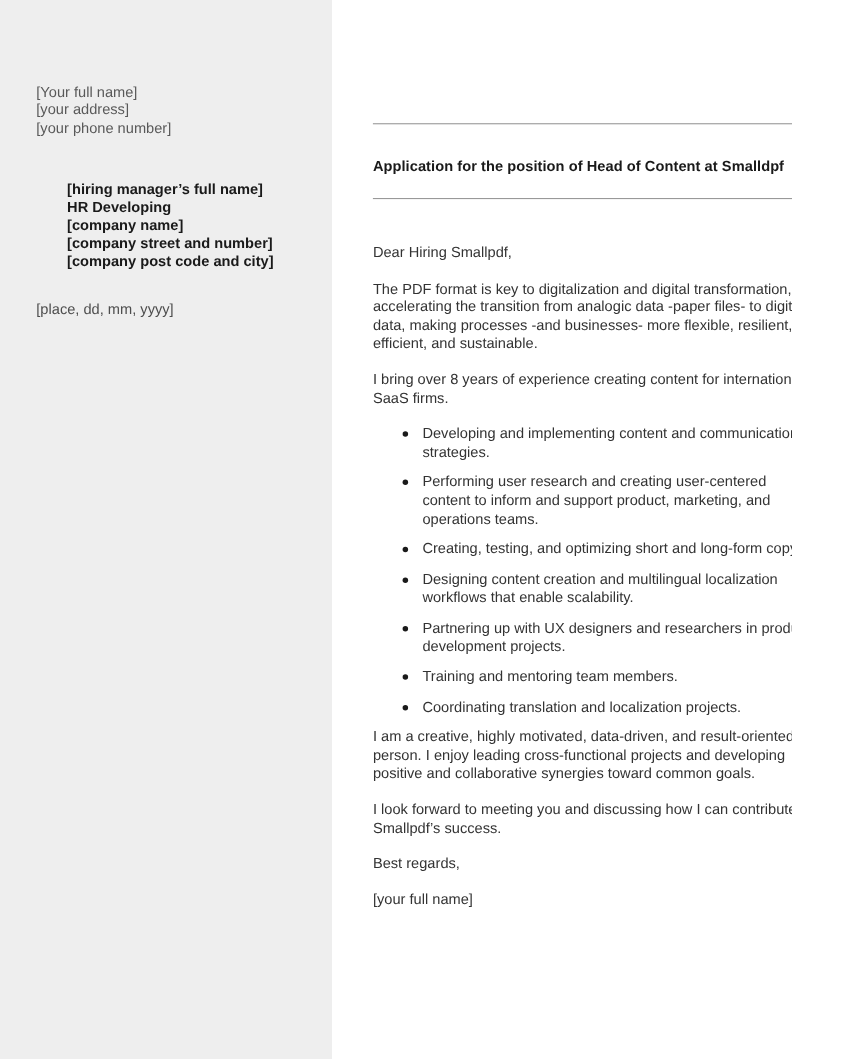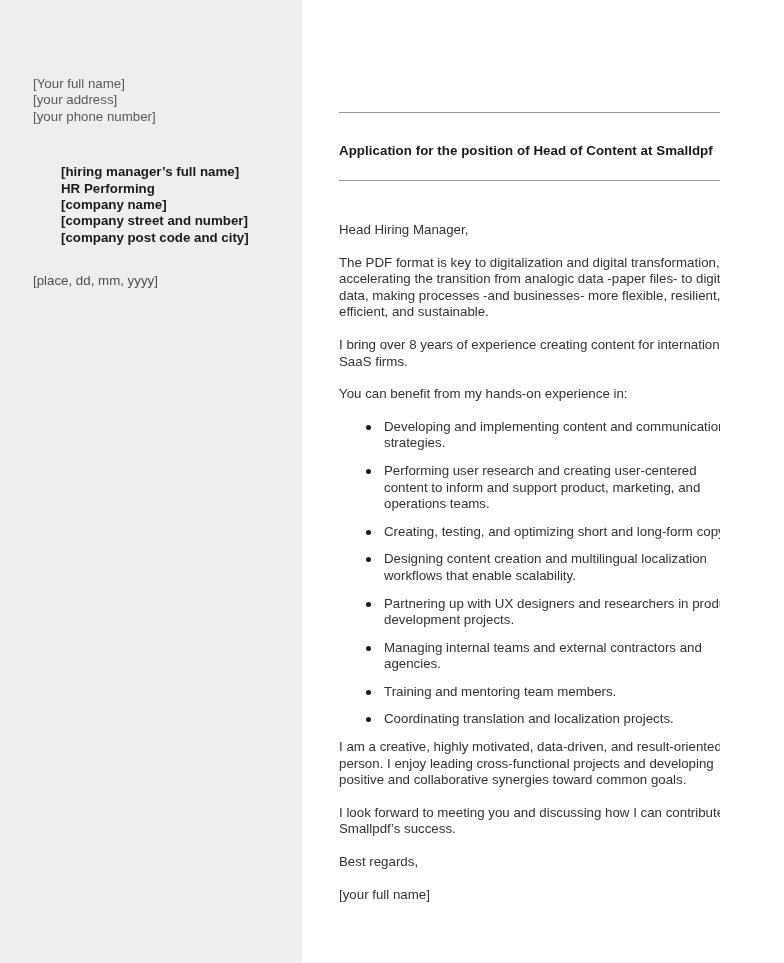--- a/index.html
+++ b/index.html
@@ -136,57 +136,55 @@
   <aside class="sidebar">
 
     <div class="sender-block">
       <div class="sender-line">[Your full name]</div>
       <div class="sender-line">[your address]</div>
       <div class="sender-line">[your phone number]</div>
     </div>
 
     <div class="recipient-block">
       <div class="recipient-line">[hiring manager’s full name]</div>
-      <div class="recipient-line">HR Performing</div>
+      <div class="recipient-line">HR Developing</div>
       <div class="recipient-line">[company name]</div>
       <div class="recipient-line">[company street and number]</div>
       <div class="recipient-line">[company post code and city]</div>
     </div>
 
     <div class="place-date">[place, dd, mm, yyyy]</div>
 
   </aside>
 
   <main class="letter">
     <div class="letter-inner">
 
       <hr class="rule">
 
       <h1 class="letter-title">Application for the position of Head of Content at Smalldpf</h1>
 
       <hr class="rule rule-bottom">
 
       <div class="body-area">
 
-        <p class="para">Head Hiring Manager,</p>
+        <p class="para">Dear Hiring Smallpdf,</p>
 
         <p class="para">The PDF format is key to digitalization and digital transformation, accelerating the transition from analogic data -paper files- to digital data, making processes -and businesses- more flexible, resilient, efficient, and sustainable.</p>
 
 
         <p class="para">I bring over 8 years of experience creating content for international SaaS firms.</p>
 
-        <p class="para">You can benefit from my hands-on experience in:</p>
 
         <ul class="bullets">
           <li>Developing and implementing content and communication strategies.</li>
           <li>Performing user research and creating user-centered content to inform and support product, marketing, and operations teams.</li>
           <li>Creating, testing, and optimizing short and long-form copy.</li>
           <li>Designing content creation and multilingual localization workflows that enable scalability.</li>
           <li>Partnering up with UX designers and researchers in product development projects.</li>
-          <li>Managing internal teams and external contractors and agencies.</li>
           <li>Training and mentoring team members.</li>
           <li>Coordinating translation and localization projects.</li>
         </ul>
 
         <p class="para">I am a creative, highly motivated, data-driven, and result-oriented person. I enjoy leading cross-functional projects and developing positive and collaborative synergies toward common goals.</p>
 
         <p class="para">I look forward to meeting you and discussing how I can contribute to Smallpdf’s success.</p>
 
         <p class="para signoff">Best regards,</p>
 

